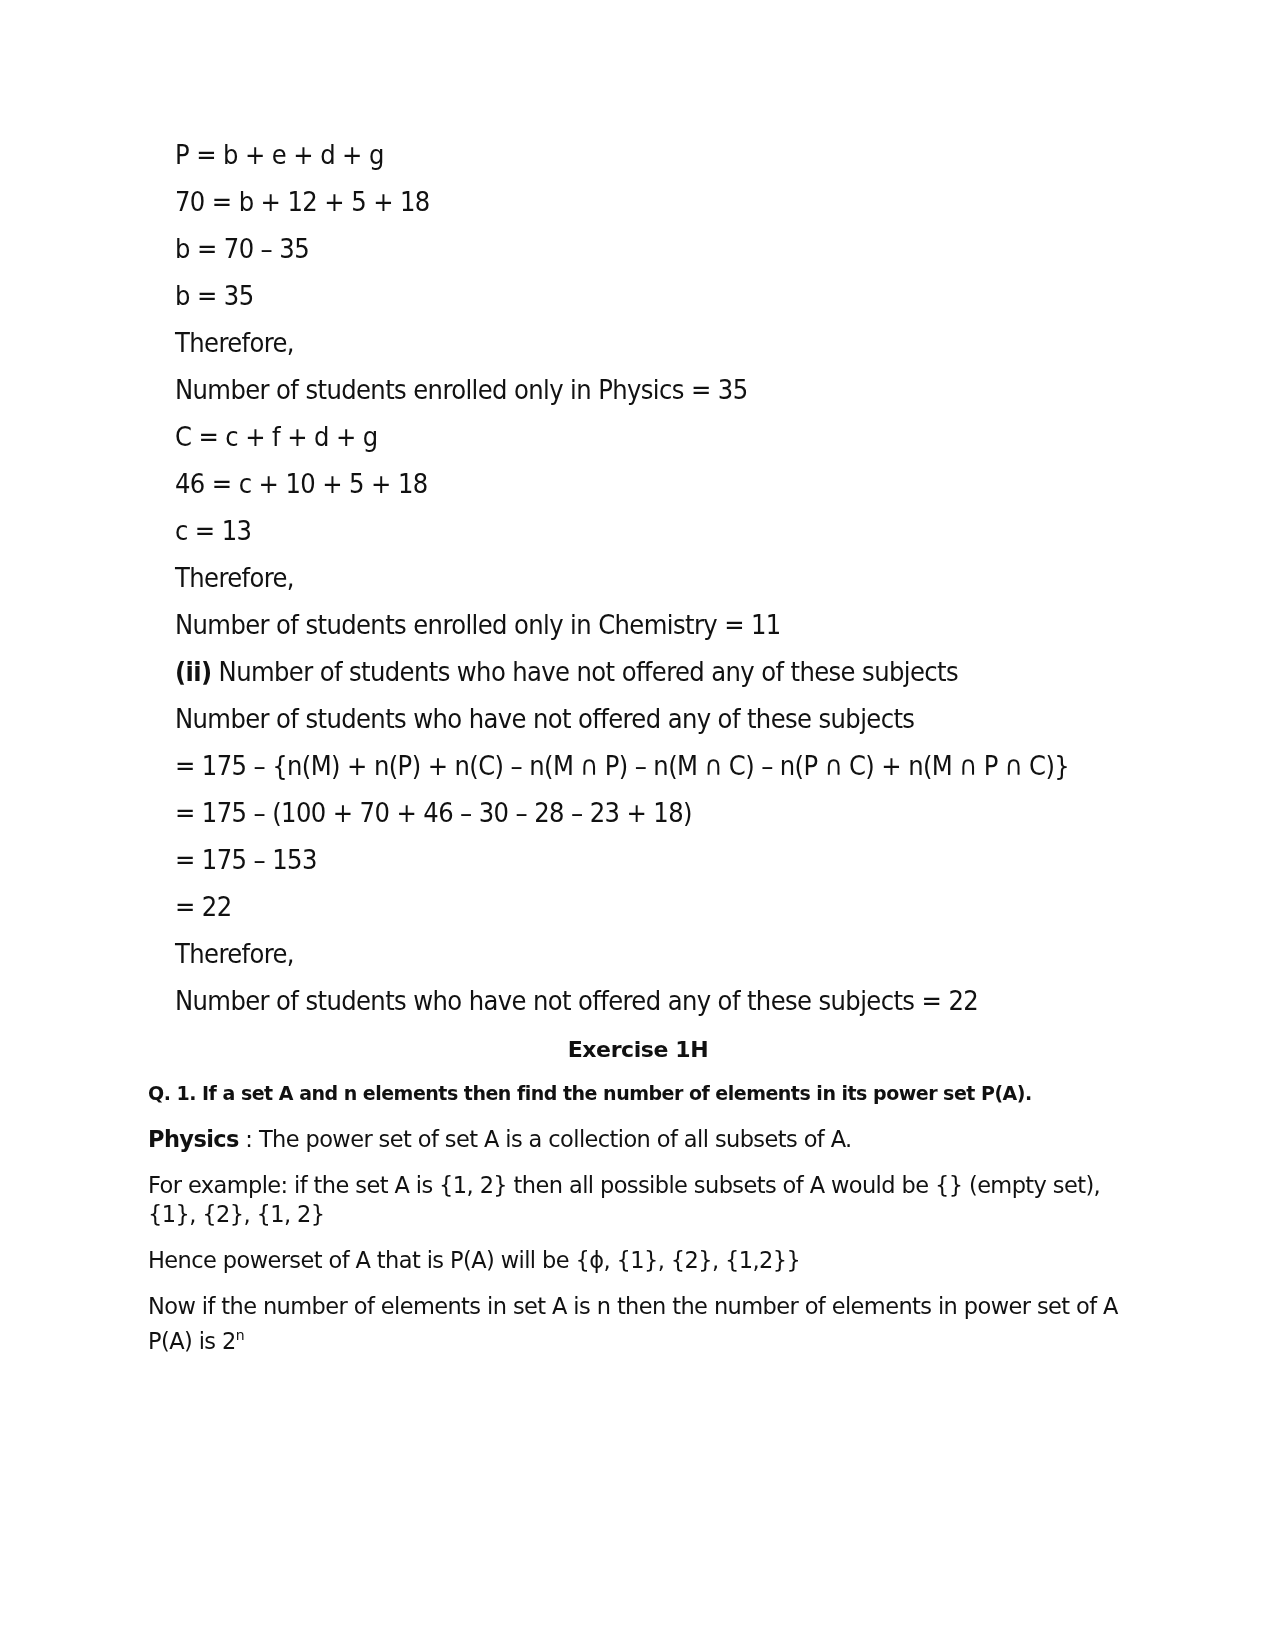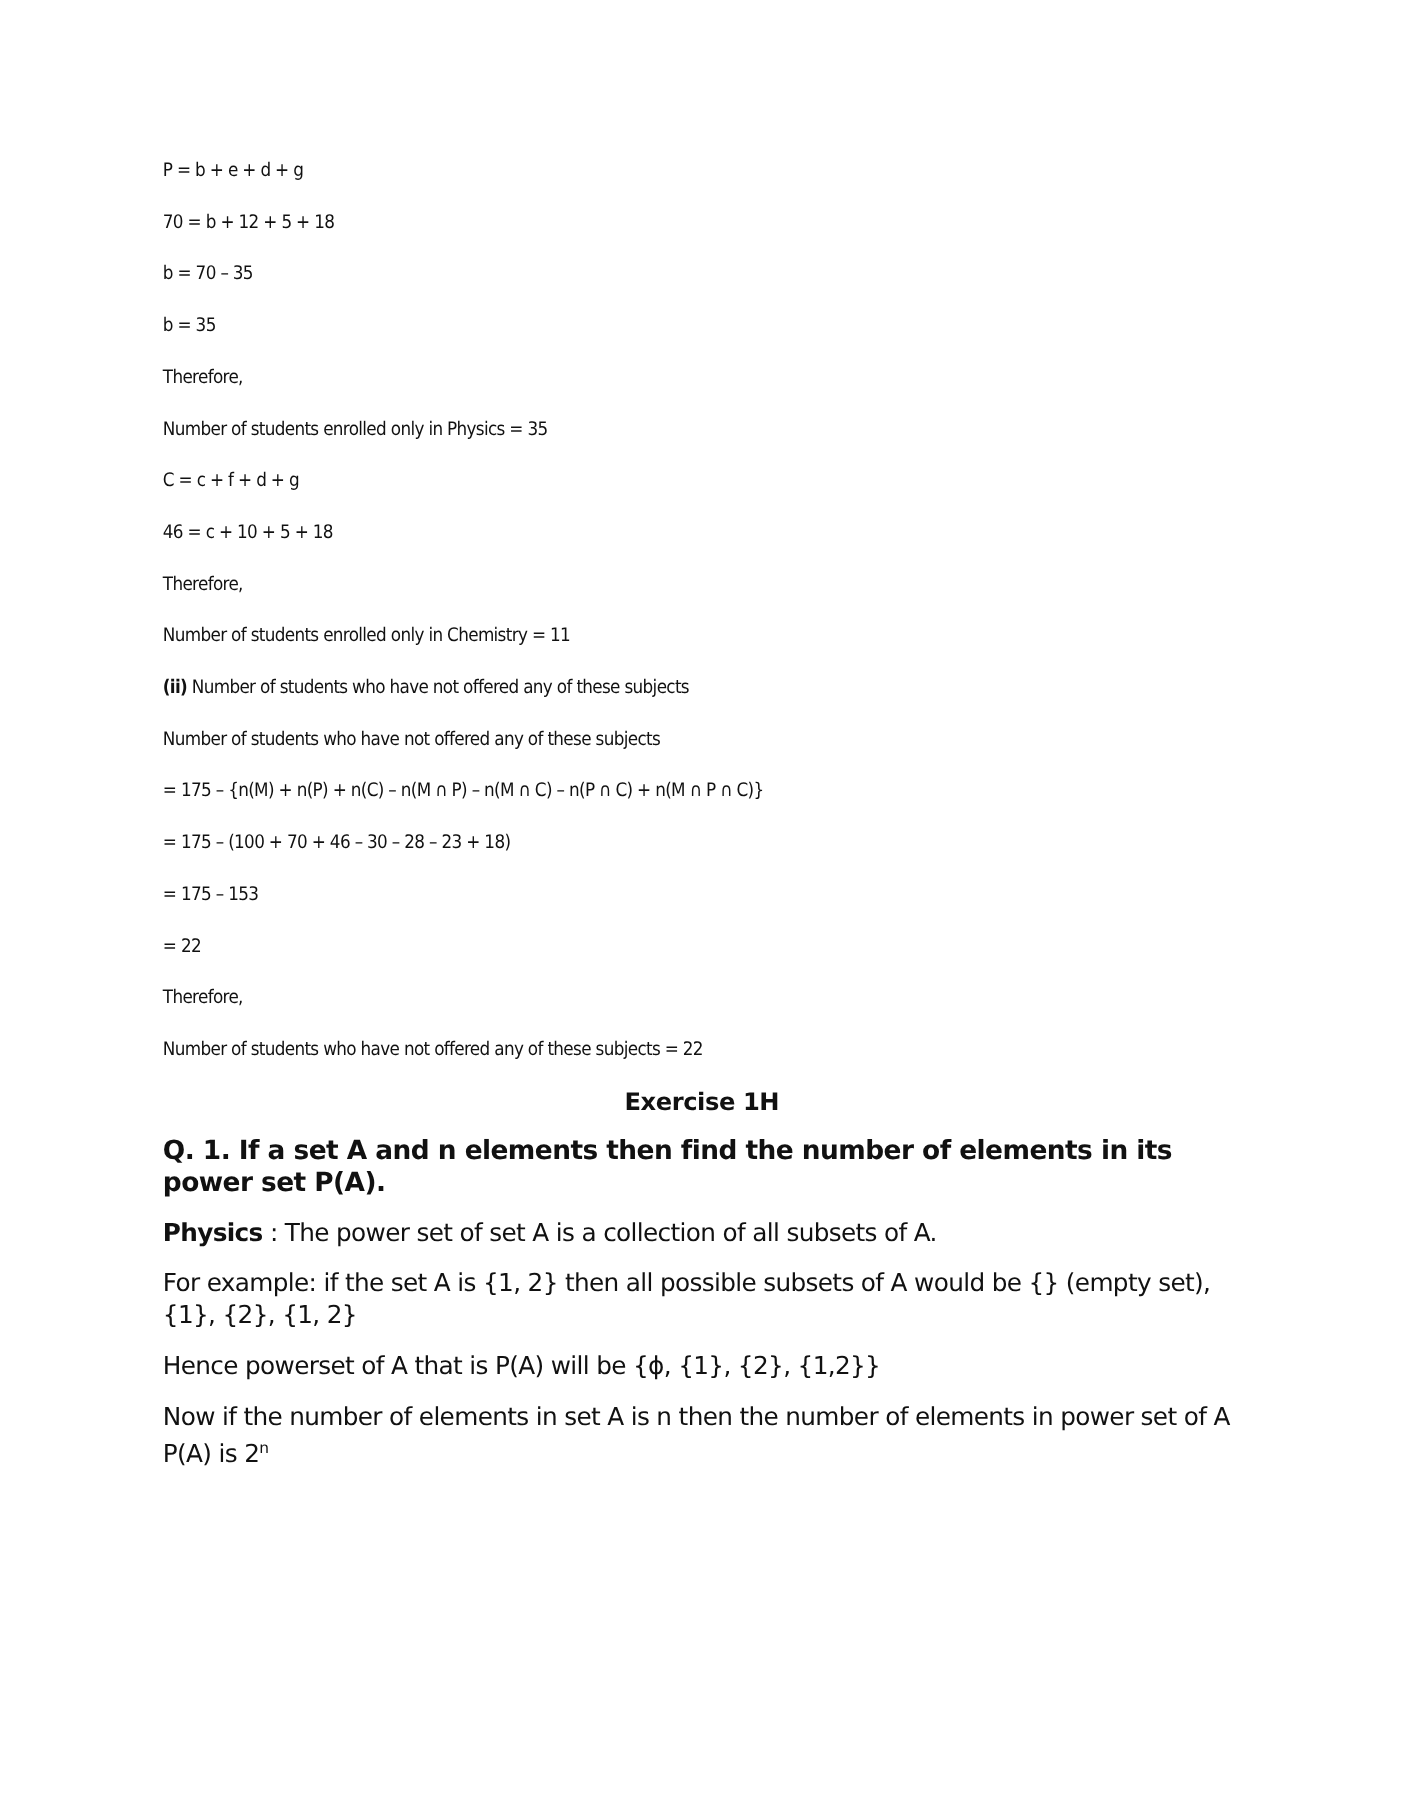--- a/index.html
+++ b/index.html
@@ -1,36 +1,37 @@
 <!DOCTYPE html>
 <html><head>
   <meta charset="utf-8">
   <style>
     html, body { margin: 0; padding: 0; background: #ffffff; }
     body { width: 1275px; height: 1651px; position: relative; overflow: hidden; font-family: "DejaVu Sans", sans-serif; color: #111; }
     .page { position: absolute; left: 148px; top: 140px; width: 980px; }
-    .line { font-size: 17px; line-height: 30px; height: 30px; margin-bottom: 17px; white-space: nowrap; letter-spacing: -0.6px; font-stretch: condensed; }
+    .line { font-size: 27px; line-height: 30px; height: 30px; margin-bottom: 17px; white-space: nowrap; letter-spacing: -0.6px; font-stretch: condensed; margin-left: 27px; }
     .b { font-weight: bold; }
     .heading { text-align: center; font-weight: bold; font-size: 22px; line-height: 34px; margin: 2px 0 12px 0; letter-spacing: -0.4px; }
-    .q { font-weight: bold; font-size: 24px; line-height: 29px; margin-bottom: 17px; letter-spacing: -0.5px; }
+    .q { font-weight: bold; font-size: 19px; line-height: 29px; margin-bottom: 17px; letter-spacing: -0.5px; }
     .para { font-size: 22.5px; line-height: 29px; margin-bottom: 17px; letter-spacing: -0.6px; }
     sup { font-size: 14px; }
   </style>
 </head>
 <body>
 
 <div class="page">
   <div class="line">P = b + e + d + g</div>
   <div class="line">70 = b + 12 + 5 + 18</div>
   <div class="line">b = 70 – 35</div>
   <div class="line">b = 35</div>
   <div class="line">Therefore,</div>
   <div class="line">Number of students enrolled only in Physics = 35</div>
   <div class="line">C = c + f + d + g</div>
   <div class="line">46 = c + 10 + 5 + 18</div>
+  <div class="line">c = 13</div>
   <div class="line">Therefore,</div>
   <div class="line">Number of students enrolled only in Chemistry = 11</div>
 
   <div class="line"><span class="b">(ii)</span><span> Number of students who have not offered any of these subjects</span></div>
 
   <div class="line">Number of students who have not offered any of these subjects</div>
   <div class="line">= 175 – {n(M) + n(P) + n(C) – n(M ∩ P) – n(M ∩ C) – n(P ∩ C) + n(M ∩ P ∩ C)}</div>
   <div class="line">= 175 – (100 + 70 + 46 – 30 – 28 – 23 + 18)</div>
   <div class="line">= 175 – 153</div>
   <div class="line">= 22</div>

